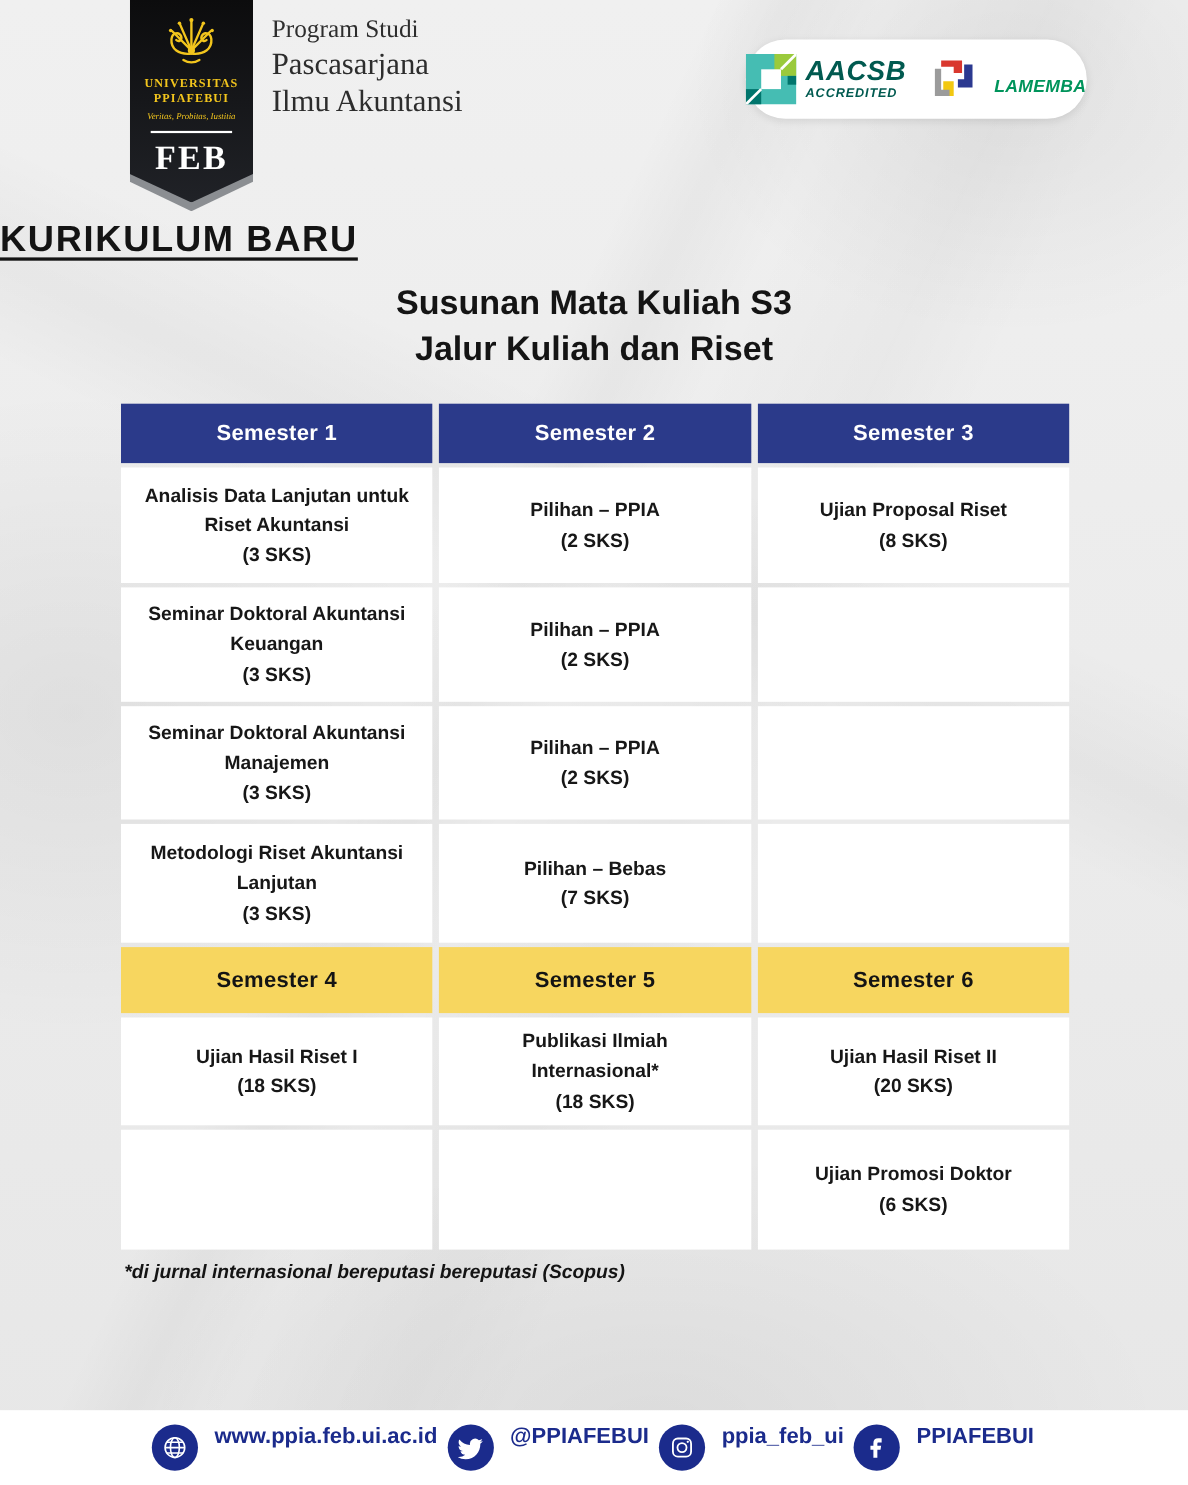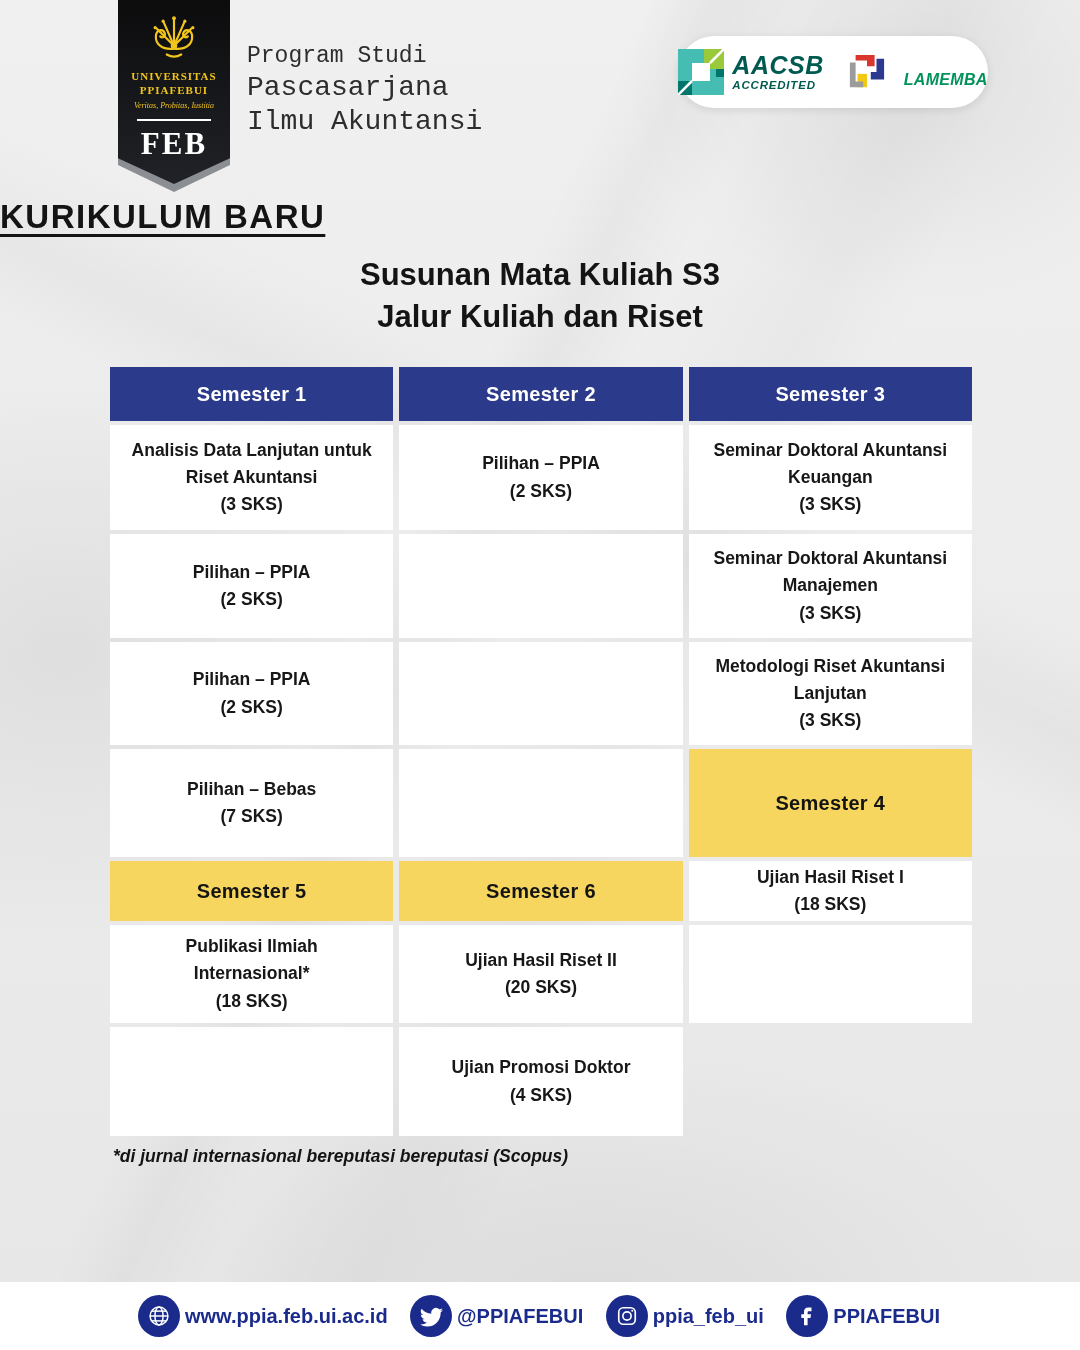--- a/index.html
+++ b/index.html
@@ -36,22 +36,22 @@
   }
   .uni-name { font-family:"Liberation Serif", serif; font-weight:700; font-size:11px;
     letter-spacing:1px; color:#F2C51D; text-align:center; line-height:1.25; margin-top:2px; }
   .uni-motto { font-family:"Liberation Serif", serif; font-style:italic; font-size:8px;
     color:#F2C51D; margin-top:3px; }
   .ribbon-divider { width:74px; height:2px; background:#ffffff; margin-top:9px; }
   .feb-label { font-family:"Liberation Serif", serif; font-weight:600; font-size:31px;
     color:#ffffff; letter-spacing:2px; margin-top:5px; }
 
   
-  .program-block { position:absolute; left:247px; top:41px;
-    font-family:Liberation Mono, monospace; color:#2d2d2d; }
+  .program-block { position:absolute; left:247px; top:12px;
+    font-family:Liberation Serif, serif; color:#2d2d2d; }
   .program-line1 { font-size:23px; line-height:30px; }
   .program-line2 { font-size:28px; line-height:34px; }
   .program-line3 { font-size:28px; line-height:34px; }
 
   
   .badge-pill {
     position:absolute; left:678px; top:36px; width:310px; height:72px;
     background:#ffffff; border-radius:36px;
     box-shadow:0 2px 8px rgba(0,0,0,0.10);
     display:flex; align-items:center; justify-content:center; gap:24px;font-style:italic;
@@ -98,21 +98,21 @@
     font-size:17.5px; font-weight:700; font-style:italic; color:#141414;
   }
 
   
   .footer-bar {
     position:absolute; left:0; bottom:0; width:1080px; height:68px;
     background:#ffffff;
     display:flex; align-items:center; justify-content:space-between;
     padding:0 140px 0 138px;
   }
-  .f-item { display:flex; align-items:center; gap:5px; cursor:pointer; }
+  .f-item { display:flex; align-items:flex-start; gap:15px; cursor:pointer; }
   .f-ico {
     width:42px; height:42px; border-radius:50%; background:#1B2B8C;
     display:flex; align-items:center; justify-content:center; flex:0 0 auto;
   }
   .f-label { font-size:20px; font-weight:700; color:#1B2B8C; }
 </style>
 </head>
 <body>
 
 <div class="page">
@@ -190,20 +190,22 @@
   <div class="sched-table">
     <div class="cell head-blue">Semester 1</div>
     <div class="cell head-blue">Semester 2</div>
     <div class="cell head-blue">Semester 3</div>
 
     <div class="cell">Analisis Data Lanjutan untuk
 Riset Akuntansi
 (3 SKS)</div>
     <div class="cell">Pilihan – PPIA
 (2 SKS)</div>
+    <div class="cell">Ujian Proposal Riset
+(8 SKS)</div>
 
     <div class="cell">Seminar Doktoral Akuntansi
 Keuangan
 (3 SKS)</div>
     <div class="cell">Pilihan – PPIA
 (2 SKS)</div>
     <div class="cell"></div>
 
     <div class="cell">Seminar Doktoral Akuntansi
 Manajemen
@@ -227,21 +229,21 @@
 (18 SKS)</div>
     <div class="cell">Publikasi Ilmiah
 Internasional*
 (18 SKS)</div>
     <div class="cell">Ujian Hasil Riset II
 (20 SKS)</div>
 
     <div class="cell"></div>
     <div class="cell"></div>
     <div class="cell">Ujian Promosi Doktor
-(4 SKS)</div>
+(6 SKS)</div>
   </div>
 
   <div class="footnote">*di jurnal internasional bereputasi bereputasi (Scopus)</div>
 
   <div class="footer-bar">
     <div class="f-item">
       <span class="f-ico">
         <svg width="26" height="26" viewBox="0 0 32 32" fill="none" stroke="#ffffff" stroke-width="1.8">
           <circle cx="16" cy="16" r="11"></circle>
           <ellipse cx="16" cy="16" rx="5" ry="11"></ellipse>

